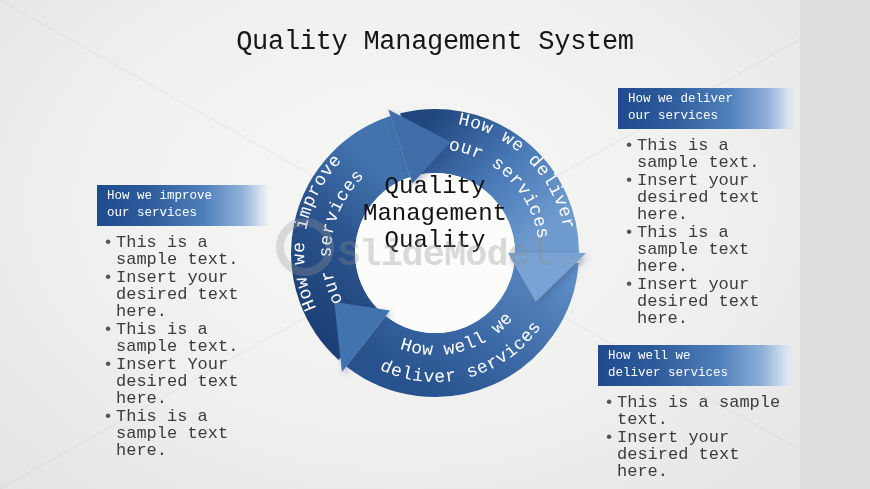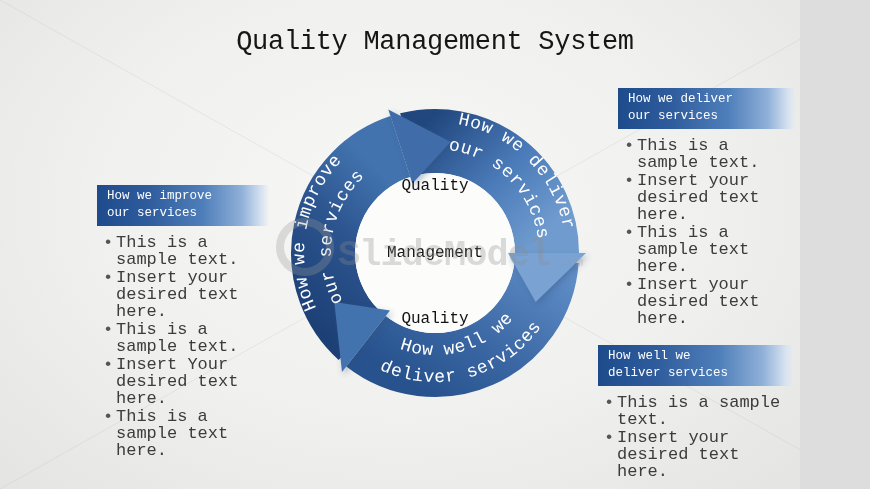--- a/index.html
+++ b/index.html
@@ -19,22 +19,22 @@
     opacity:0.30;pointer-events:none;z-index:5;
   }
   .wm-ring{width:42px;height:42px;border:8px solid #9a9a9a;border-radius:50%;margin-right:4px;}
   .wm-text{font-size:37px;font-weight:bold;color:#8c8c8c;letter-spacing:-1px;}
   .wm-tld{font-size:13px;color:#9a9a9a;align-self:flex-end;margin:0 0 6px 2px;}
   
   .ringsvg{position:absolute;left:250px;top:70px;width:380px;height:380px;}
   .arclabel{fill:#ffffff;font-size:18px;letter-spacing:0.6px;}
   .center-label{
     position:absolute;left:355px;top:173px;width:160px;height:160px;z-index:4;
-    display:flex;flex-direction:column;align-items:center;justify-content:space-between;
-    font-size:16px;line-height:27px;color:#121212;text-align:center;
+    display:flex;flex-direction:column;align-items:center;justify-content:flex-start;
+    font-size:24px;line-height:27px;color:#121212;text-align:center;
   }
   
   .callout{position:absolute;}
   .callout-header{
     color:#ffffff;font-size:12.5px;line-height:1.34;padding:3px 10px 4px;
     background:linear-gradient(90deg,#1d4b8c 0%,#2f5c9c 30%,#4f7fba 62%,#8fb0d8 84%,#d9e4f1 96%,rgba(240,240,239,0.15) 100%);
   }
   .bullets{list-style:none;margin:8px 0 0;padding:0 0 0 5px;}
   .bullets li{
     position:relative;padding-left:14px;margin-bottom:1px;

